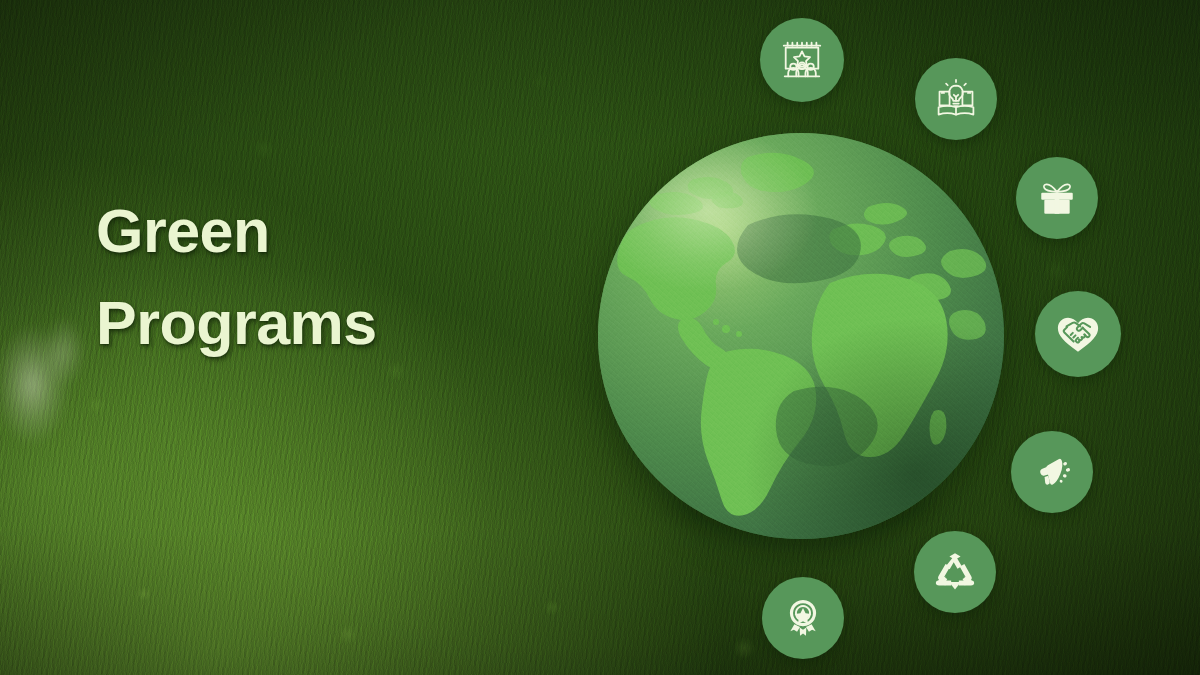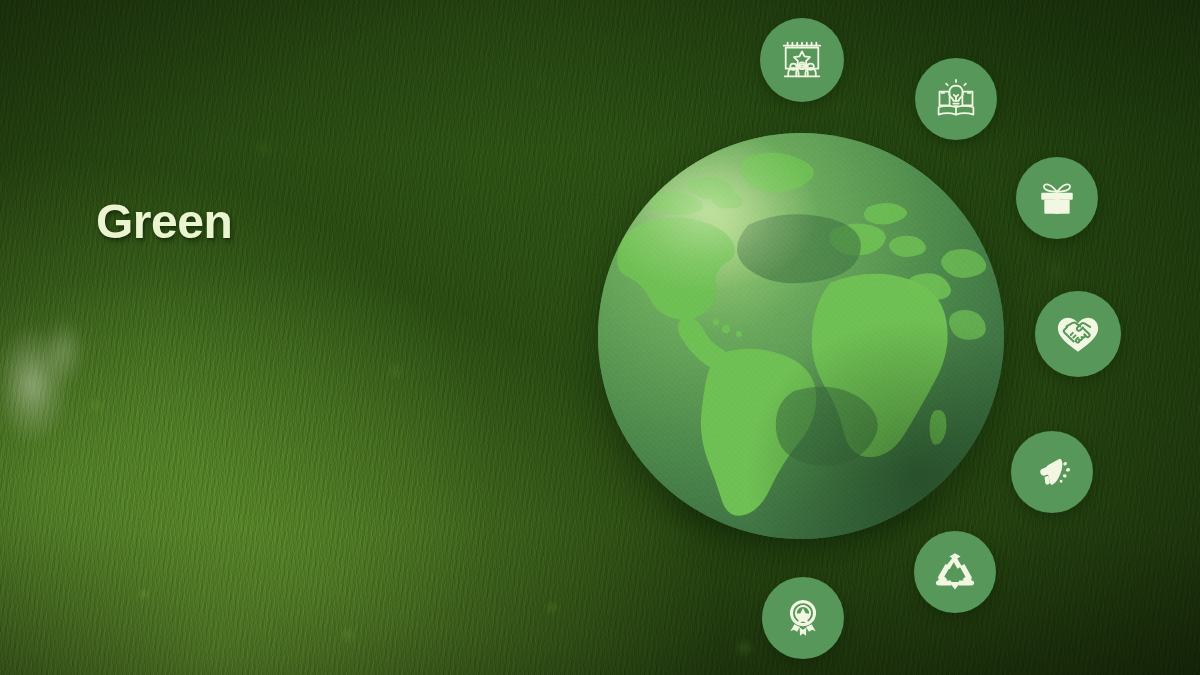--- a/index.html
+++ b/index.html
@@ -88,21 +88,21 @@
   #headline {
     position: absolute;
     left: 96px;
     top: 186px;
     width: 480px;
     z-index: 40;
   }
   #headline .line {
     display: block;
     color: #EAF5D0;
-    font-size: 48px;
+    font-size: 61px;
     font-weight: bold;
     line-height: 1.50;
     letter-spacing: -0.5px;
     white-space: nowrap;
     text-shadow: 2px 3px 5px rgba(12,28,6,.55), 0 1px 2px rgba(12,28,6,.45);
   }
 
   
   #globe-wrap {
     position: absolute;
@@ -173,20 +173,21 @@
 
   <div class="bg-layer" id="bg-base"></div>
   <div class="bg-layer" id="bg-blades-a"></div>
   <div class="bg-layer" id="bg-blades-b"></div>
   <div class="bg-layer" id="bg-clumps"></div>
   <div class="bg-layer" id="bg-bokeh"></div>
   <div class="bg-layer" id="bg-vignette"></div>
 
   <div id="headline">
     <span class="line" style="color: rgb(234, 245, 208);">Green</span>
+    <span class="line" style="color: rgb(234, 245, 208);">Programs</span>
   </div>
 
   <div id="globe-wrap">
     <div id="globe-shadow"></div>
     <div id="globe-sphere">
       <div id="globe-ocean"></div>
       <svg id="globe-land-svg" viewBox="0 0 406 406">
         <g fill="#6fc054">
 
           <path d="M150 24 q30 -10 56 4 q16 9 6 19 q-14 13 -38 12 q-24 -1 -30 -17 q-4 -12 6 -18 Z" opacity=".92"></path>

